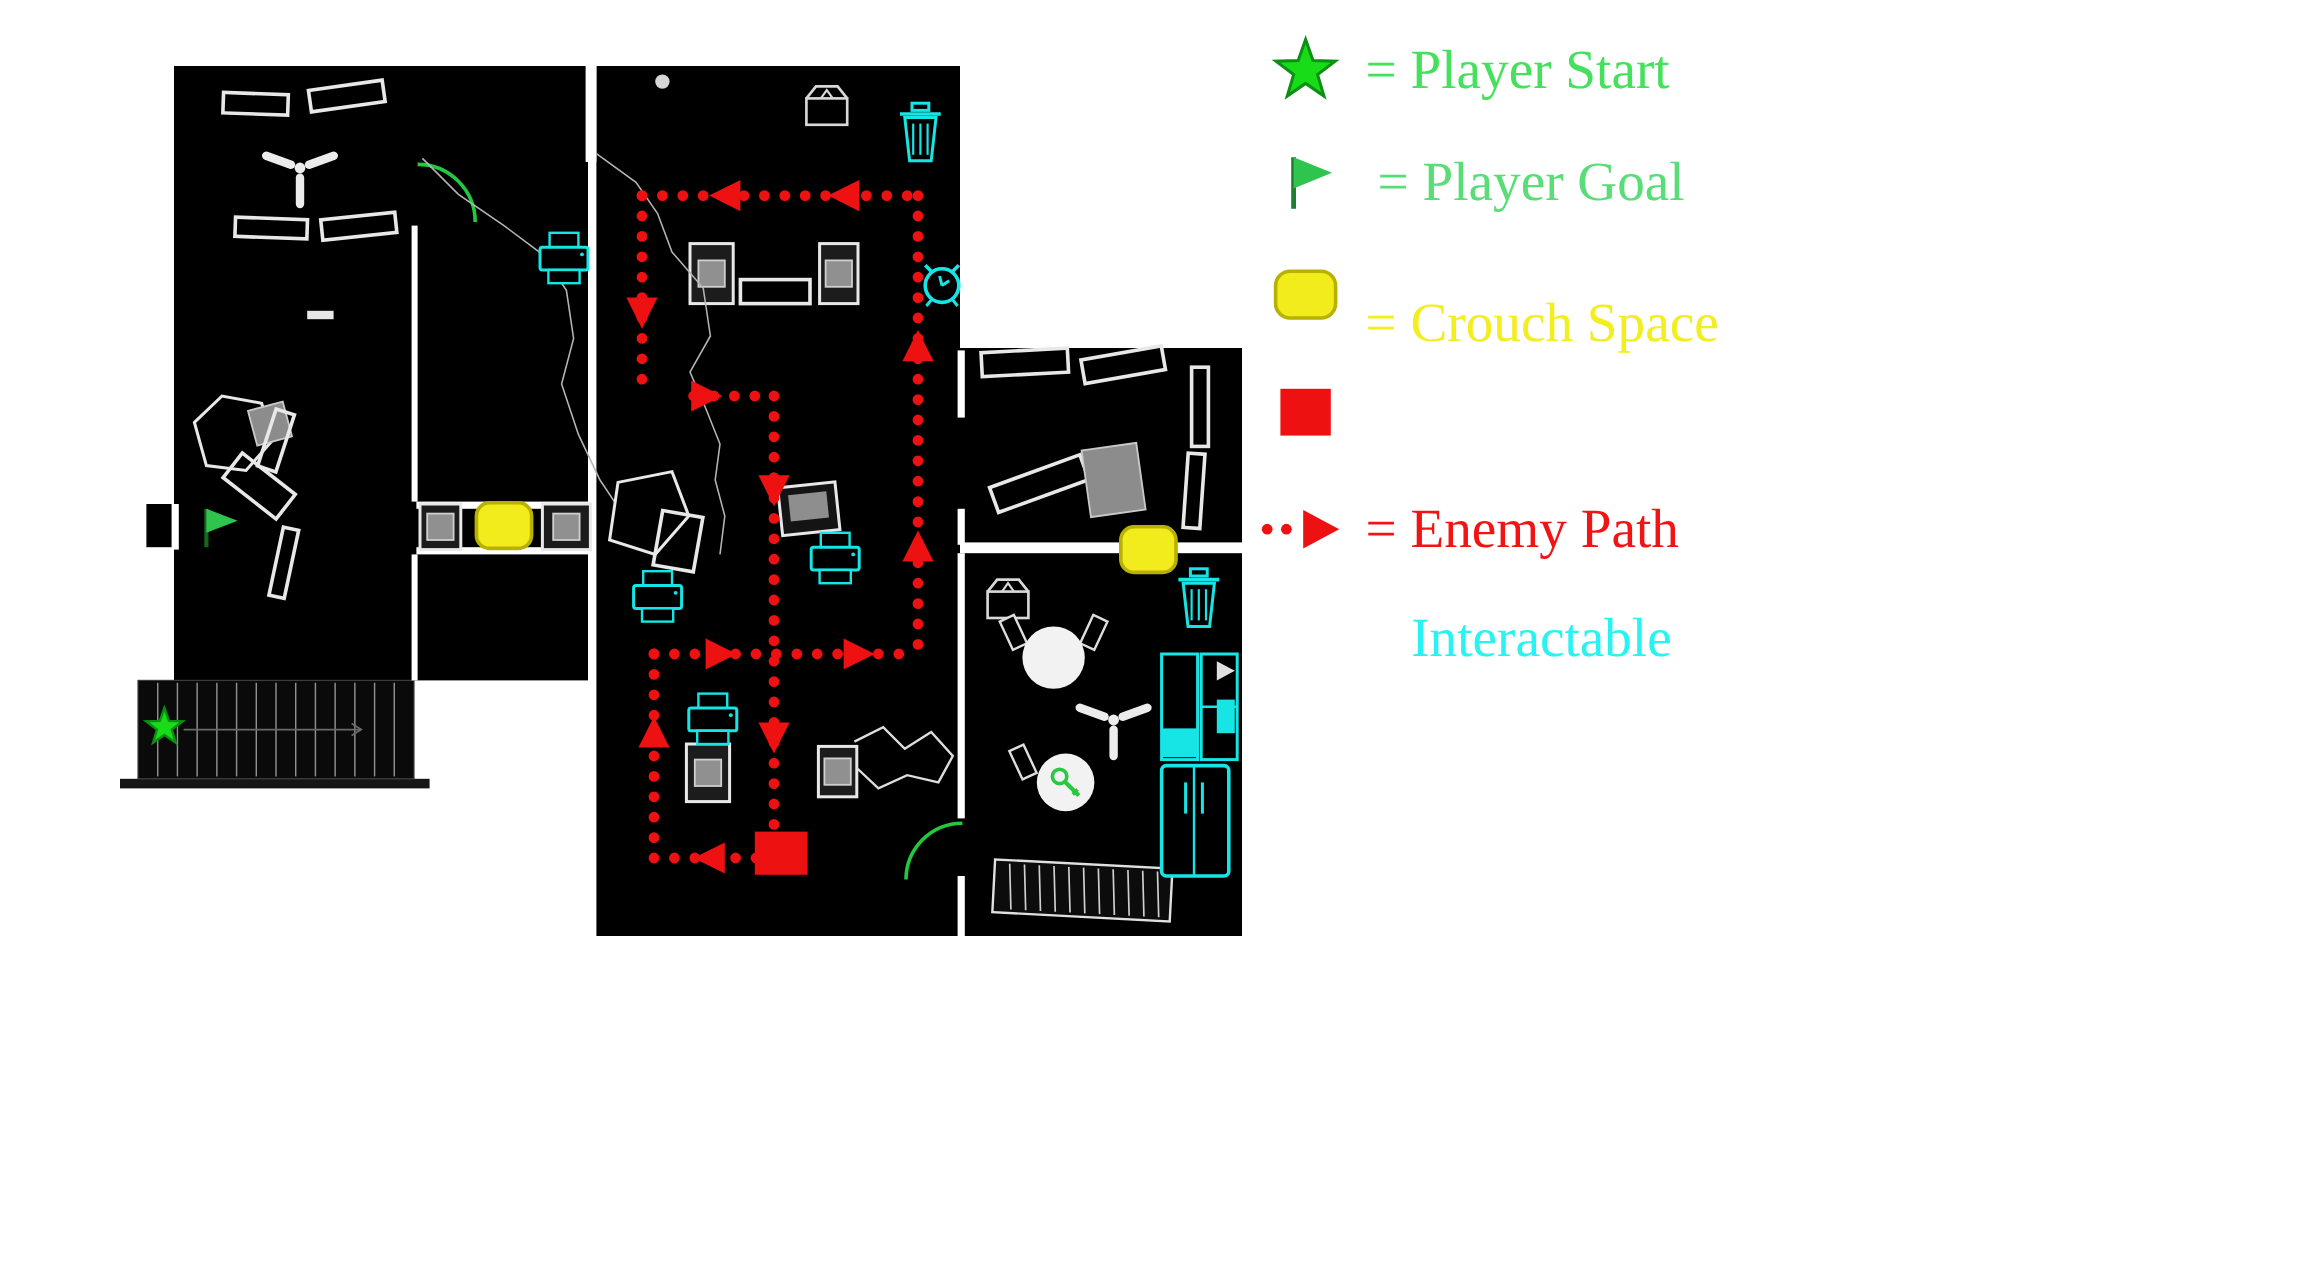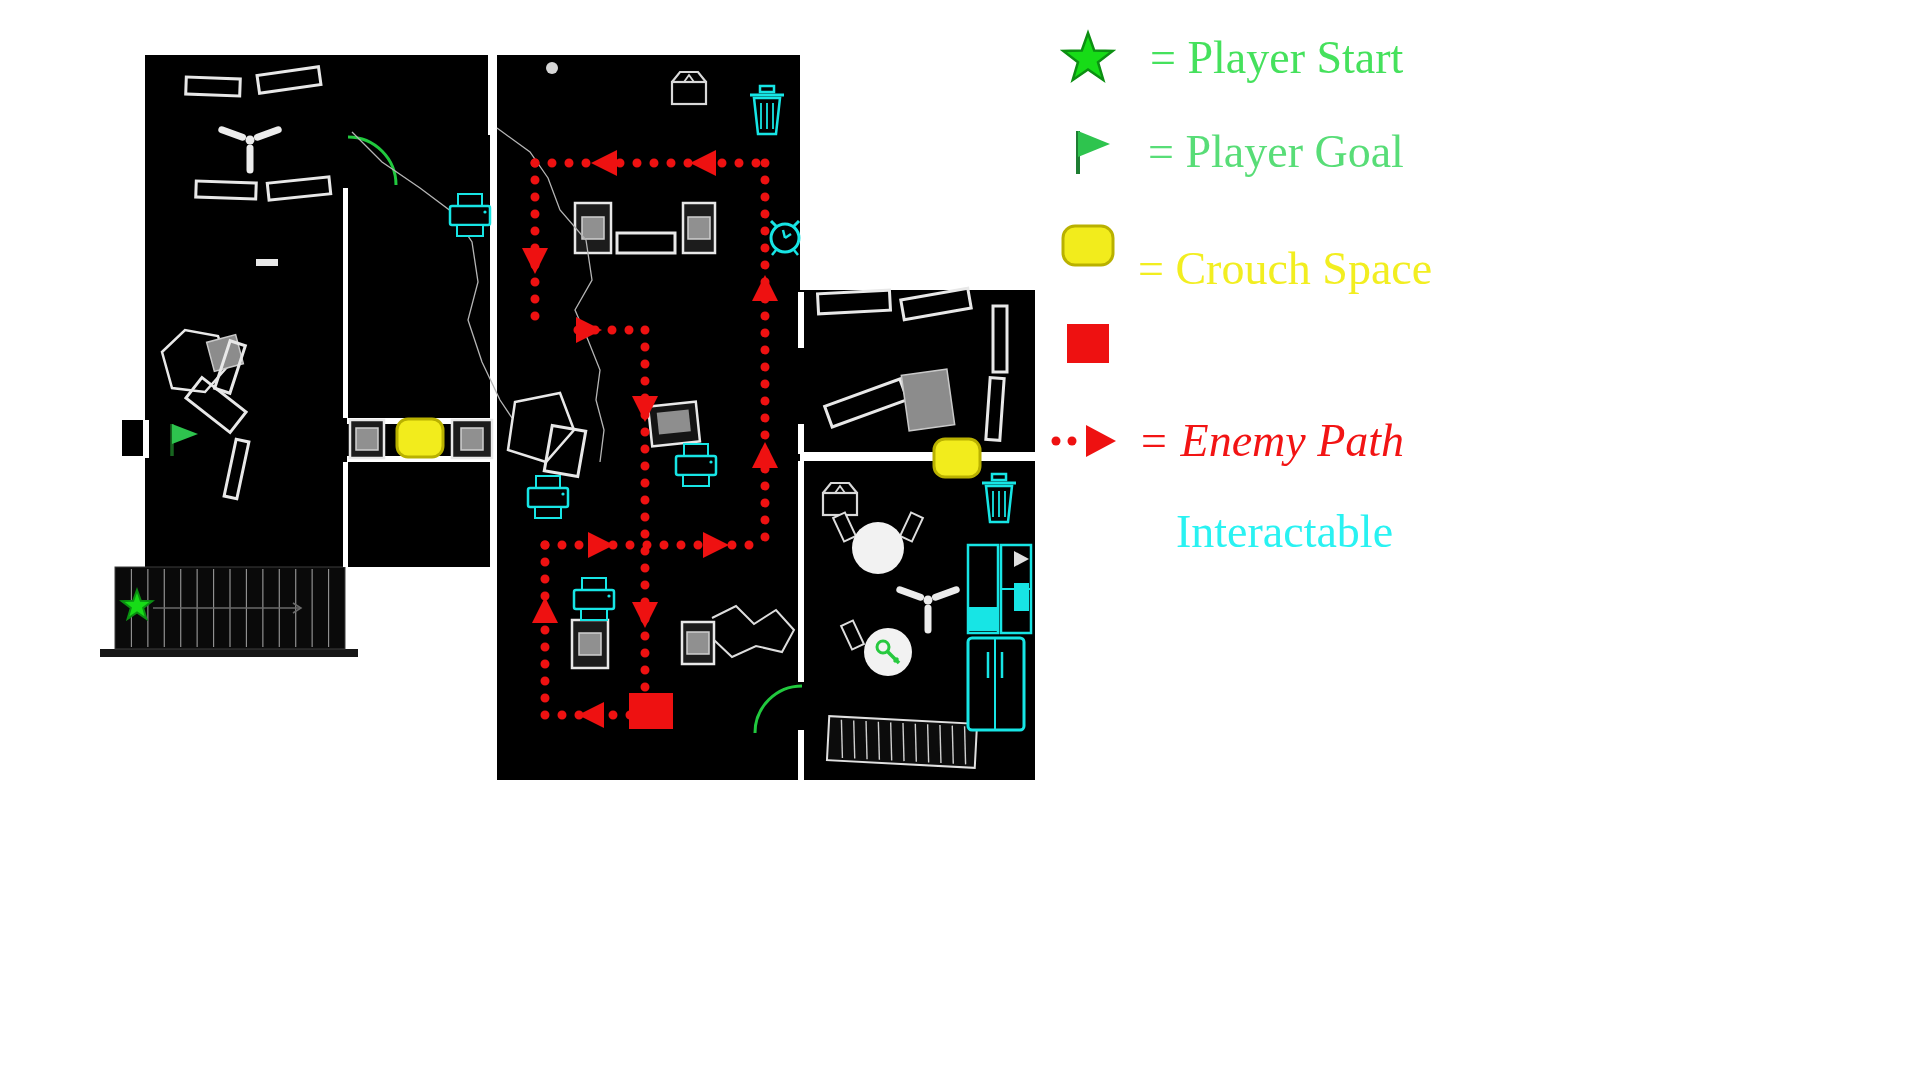--- a/index.html
+++ b/index.html
@@ -355,21 +355,21 @@
       </g>
       <g>
         <line x1="172" y1="424" x2="172" y2="456" stroke="#17651f" stroke-width="3.5"></line>
         <polygon points="172,424 198,434 172,444" fill="#2ec44e"></polygon>
       </g>
       <g>
         <polygon points="137.0,590.0 140.8,600.7 152.2,601.1 143.2,608.0 146.4,618.9 137.0,612.5 127.6,618.9 130.8,608.0 121.8,601.1 133.2,600.7" fill="#17dc17" stroke="#0b8f12" stroke-width="2"></polygon>
       </g>
     </svg>
   <div id="legend">
-      <div class="legend-row" style="top: 28px; gap: 12px;">
+      <div class="legend-row" style="top: 28px;">
         <span class="legend-icon">
           <svg width="80" height="60">
             <polygon points="40.0,5.0 46.2,22.5 64.7,23.0 50.0,34.2 55.3,52.0 40.0,41.5 24.7,52.0 30.0,34.2 15.3,23.0 33.8,22.5" fill="#17dc17" stroke="#0c8f12" stroke-width="2.5"></polygon>
           </svg>
         </span>
         <span class="legend-label" style="color: rgb(69, 225, 92);">= Player Start</span>
       </div>
       <div class="legend-row" style="top: 122px;">
         <span class="legend-icon">
           <svg width="80" height="60">
@@ -387,21 +387,21 @@
         </span>
         <span class="legend-label" style="color: rgb(242, 238, 32); margin-top: 47px;">= Crouch Space</span>
       </div>
       <div class="legend-row" style="top: 313px;">
         <span class="legend-icon">
           <svg width="80" height="60">
             <rect x="19" y="11" width="42" height="39" fill="#ee1111"></rect>
           </svg>
         </span>
       </div>
-      <div class="legend-row" style="top: 411px; font-style: italic;">
+      <div class="legend-row" style="top: 411px;">
         <span class="legend-icon">
           <svg width="80" height="60">
             <circle cx="8" cy="30" r="4.5" fill="#ee1111"></circle>
             <circle cx="24" cy="30" r="4.5" fill="#ee1111"></circle>
             <polygon points="38,14 38,46 68,30" fill="#ee1111"></polygon>
           </svg>
         </span>
         <span class="legend-label" style="color: rgb(242, 20, 20);">= Enemy Path</span>
       </div>
       <div class="legend-row" style="top: 502px;">

